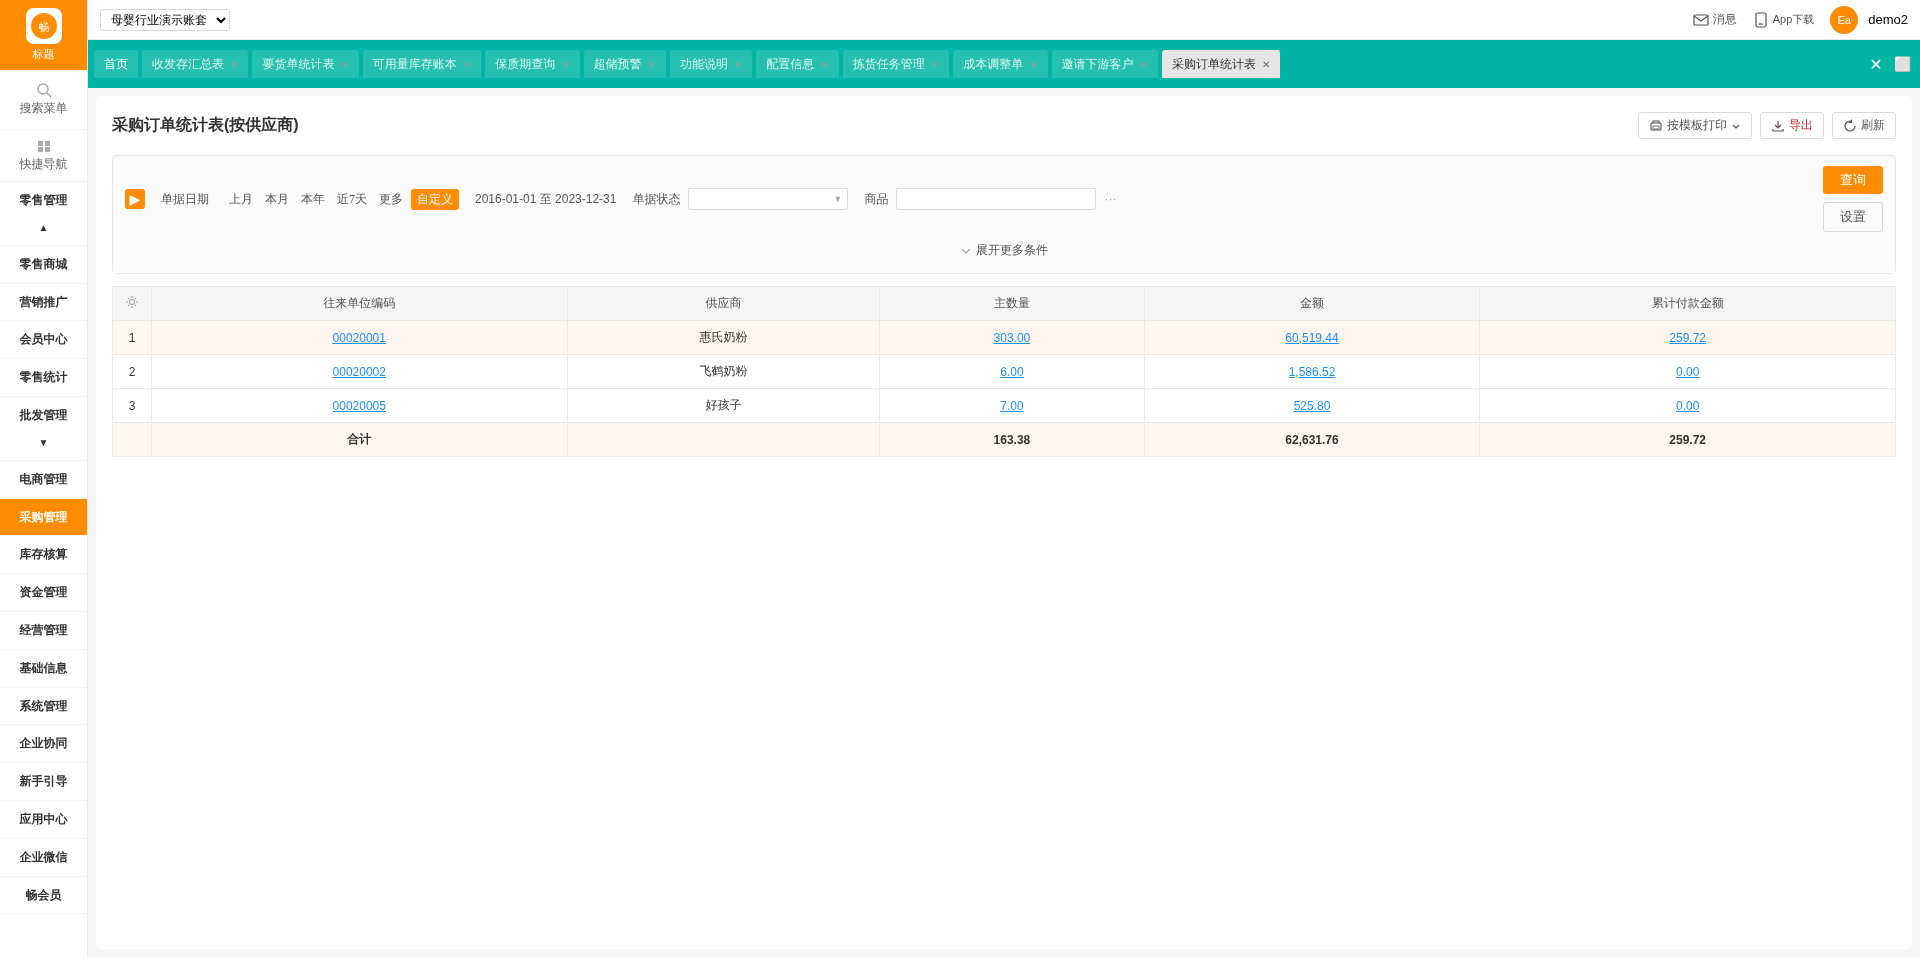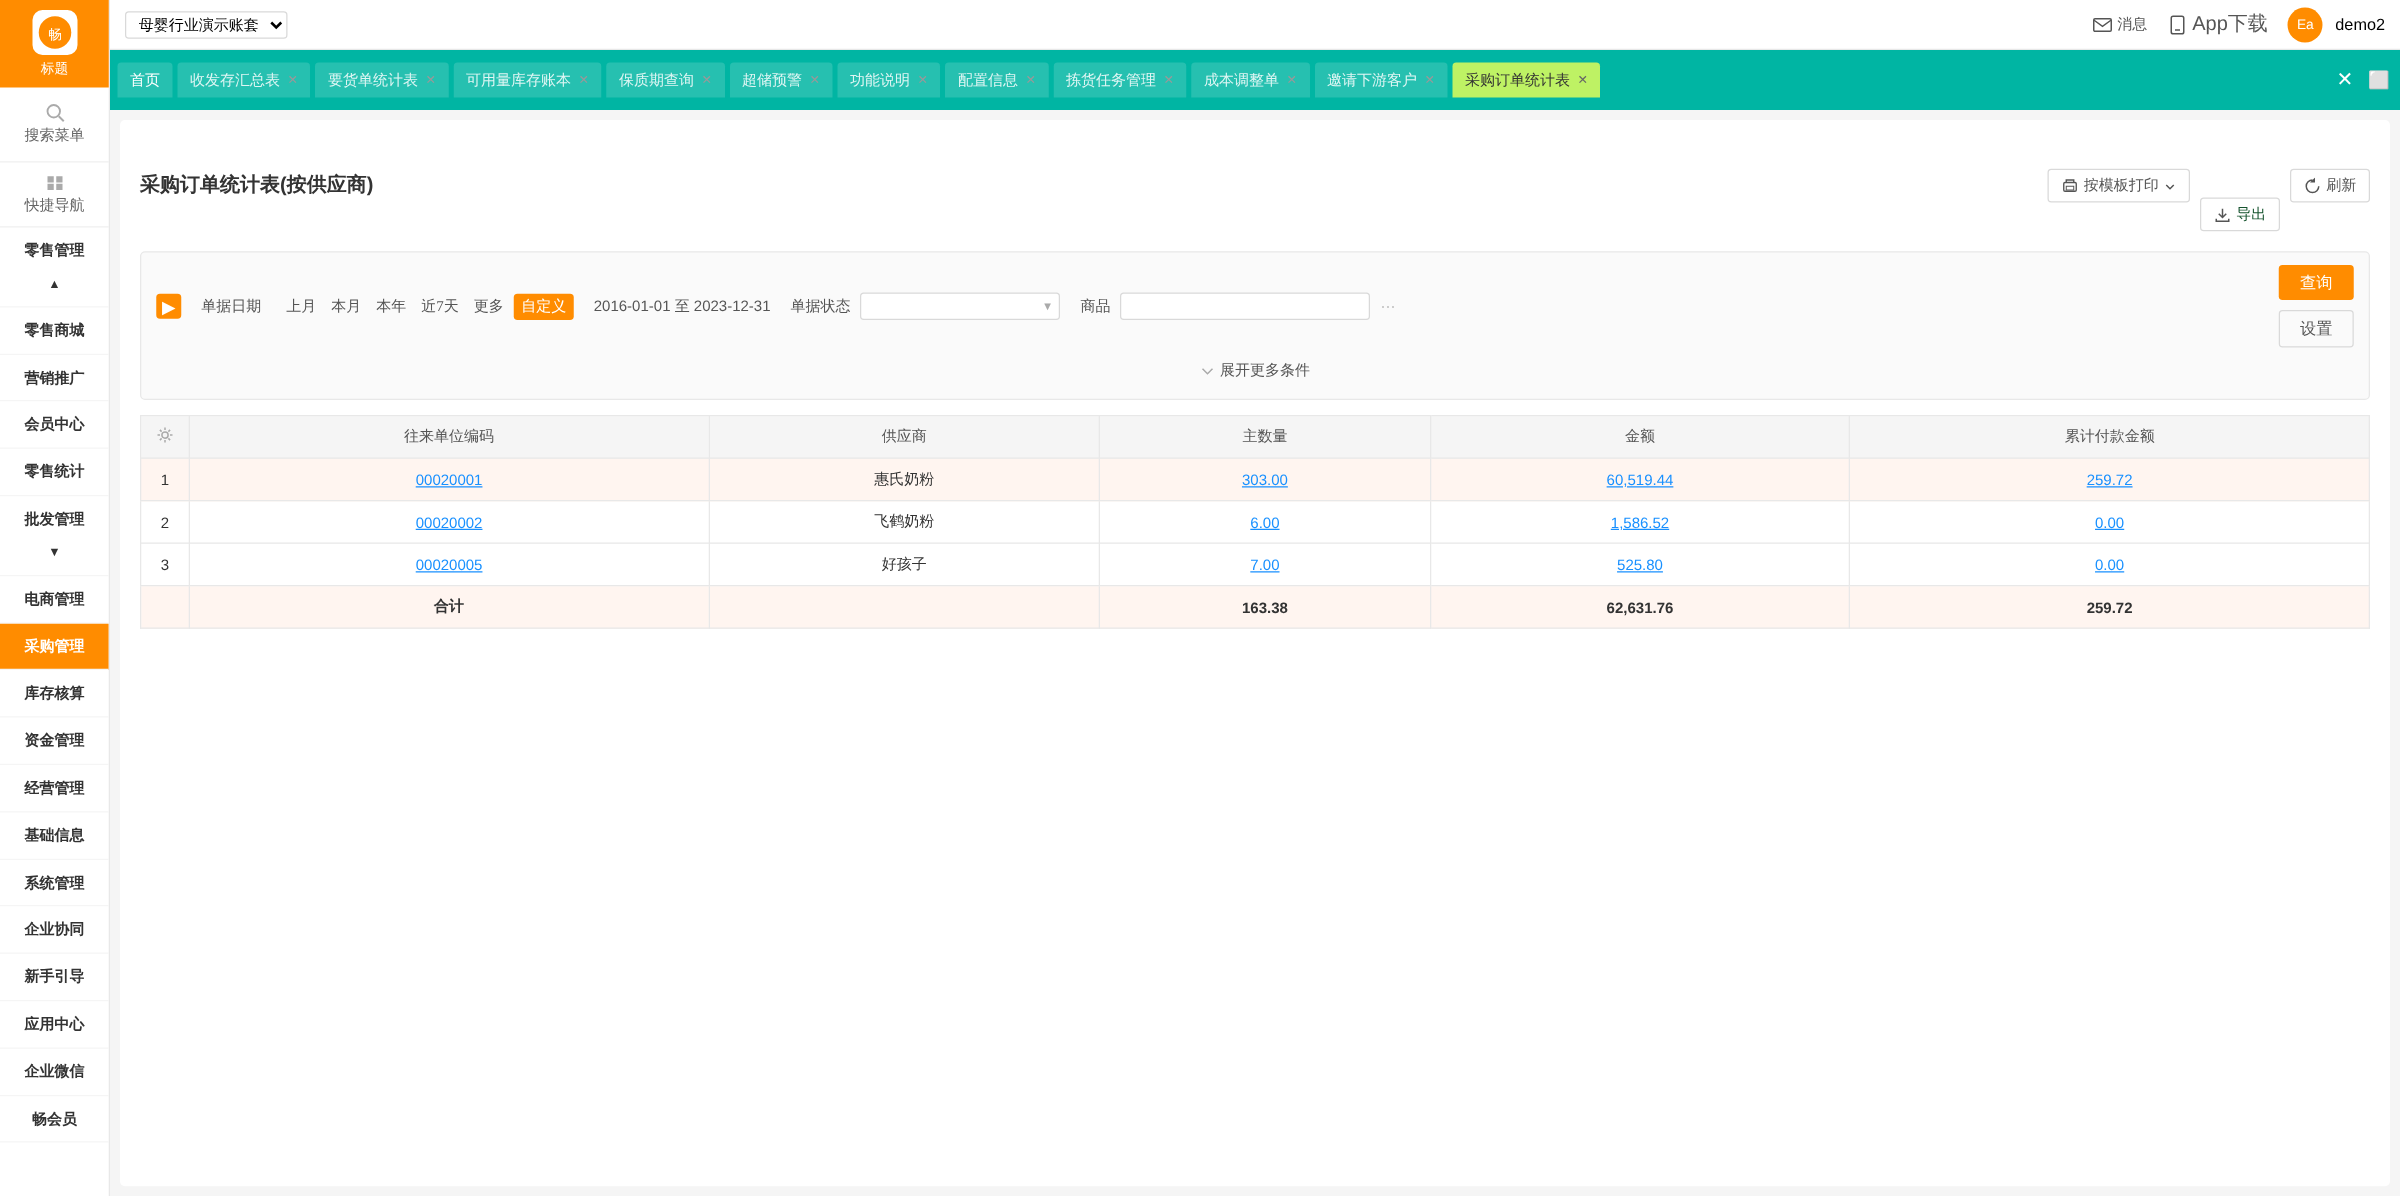--- a/index.html
+++ b/index.html
@@ -21,42 +21,42 @@
 
     
     .main { flex: 1; display: flex; flex-direction: column; overflow: hidden; }
 
     
     .topbar { background: #fff; border-bottom: 1px solid #e8e8e8; padding: 0 12px; display: flex; align-items: center; height: 40px; }
     .topbar-title { flex: 1; display: flex; align-items: center; gap: 8px; }
     .topbar-title select { border: 1px solid #d9d9d9; border-radius: 3px; padding: 2px 6px; font-size: 12px; background: #fff; }
     .topbar-actions { display: flex; align-items: center; gap: 16px; }
     .topbar-msg { display: flex; align-items: center; gap: 4px; font-size: 12px; color: #555; cursor: pointer; }
-    .topbar-app { display: flex; align-items: center; gap: 4px; font-size: 16px; color: #555; cursor: pointer; }
+    .topbar-app { display: flex; align-items: center; gap: 4px; font-size: 11px; color: #555; cursor: pointer; }
     .topbar-user { display: flex; align-items: center; gap: 10px; cursor: pointer; }
     .avatar { width: 28px; height: 28px; border-radius: 50%; background: #ff8c00; display: flex; align-items: center; justify-content: center; color: #fff; font-size: 11px; }
 
     
     .tabbar { background: #00b5a3; display: flex; align-items: center; height: 48px; padding: 0 4px; overflow-x: auto; flex-shrink: 0; }
     .tabbar::-webkit-scrollbar { display: none; }
     .tab-item { display: flex; align-items: center; padding: 0 10px; height: 28px; margin: 0 2px; border-radius: 3px 3px 0 0; font-size: 12px; cursor: pointer; white-space: nowrap; background: rgba(255,255,255,0.15); color: rgba(255,255,255,0.85); }
-    .tab-item.active { background: #bef264; color: #333; }
+    .tab-item.active { background: #e5e5e5; color: #333; }
     .tab-item .tab-close { margin-left: 6px; color: #999; font-size: 10px; }
     .tab-item.active .tab-close { color: #666; }
     .tab-home { background: rgba(255,255,255,0.15); color: #fff; border: none; }
     .tabbar-right { margin-left: auto; display: flex; align-items: center; gap: 4px; }
     .tabbar-close-btn { color: #fff; background: none; border: none; cursor: pointer; font-size: 16px; padding: 0 4px; }
     .tabbar-max-btn { color: #fff; background: none; border: none; cursor: pointer; font-size: 14px; padding: 0 4px; }
 
     
     .page-content { flex: 1; background: #fff; margin: 8px; border-radius: 4px; overflow: auto; padding: 16px; }
     .page-title { font-size: 16px; font-weight: bold; color: #333; margin-bottom: 16px; display: flex; align-items: center; justify-content: space-between; }
     .page-title-actions { display: flex; align-items: center; gap: 8px; }
     .btn-print { display: flex; align-items: center; gap: 4px; border: 1px solid #d9d9d9; border-radius: 3px; background: #fff; padding: 4px 10px; font-size: 12px; cursor: pointer; color: #555; }
-    .btn-export { display: flex; align-items: center; gap: 4px; border: 1px solid #d9d9d9; border-radius: 3px; background: #fff; padding: 4px 10px; font-size: 12px; cursor: pointer; color: #14532d; margin-top: 46px; }
+    .btn-export { display: flex; align-items: center; gap: 4px; border: 1px solid #d9d9d9; border-radius: 3px; background: #fff; padding: 4px 10px; font-size: 12px; cursor: pointer; color: #b91c1c; }
     .btn-refresh { display: flex; align-items: center; gap: 4px; border: 1px solid #d9d9d9; border-radius: 3px; background: #fff; padding: 4px 10px; font-size: 12px; cursor: pointer; color: #555; }
 
     
     .filter-area { background: #fafafa; border: 1px solid #e8e8e8; border-radius: 4px; padding: 10px 12px; margin-bottom: 12px; }
     .filter-row { display: flex; align-items: center; gap: 16px; flex-wrap: wrap; }
     .filter-toggle { background: #ff8c00; border: none; color: #fff; border-radius: 3px; width: 20px; height: 20px; cursor: pointer; display: flex; align-items: center; justify-content: center; font-size: 14px; }
     .filter-label { font-size: 12px; color: #555; white-space: nowrap; }
     .filter-date-btns { display: flex; gap: 4px; }
     .filter-date-btn { border: none; background: none; font-size: 12px; color: #555; cursor: pointer; padding: 2px 4px; font-family: Liberation Serif, serif; }
     .filter-date-custom { background: #ff8c00; color: #fff; border: none; border-radius: 3px; font-size: 12px; padding: 2px 6px; cursor: pointer; }

